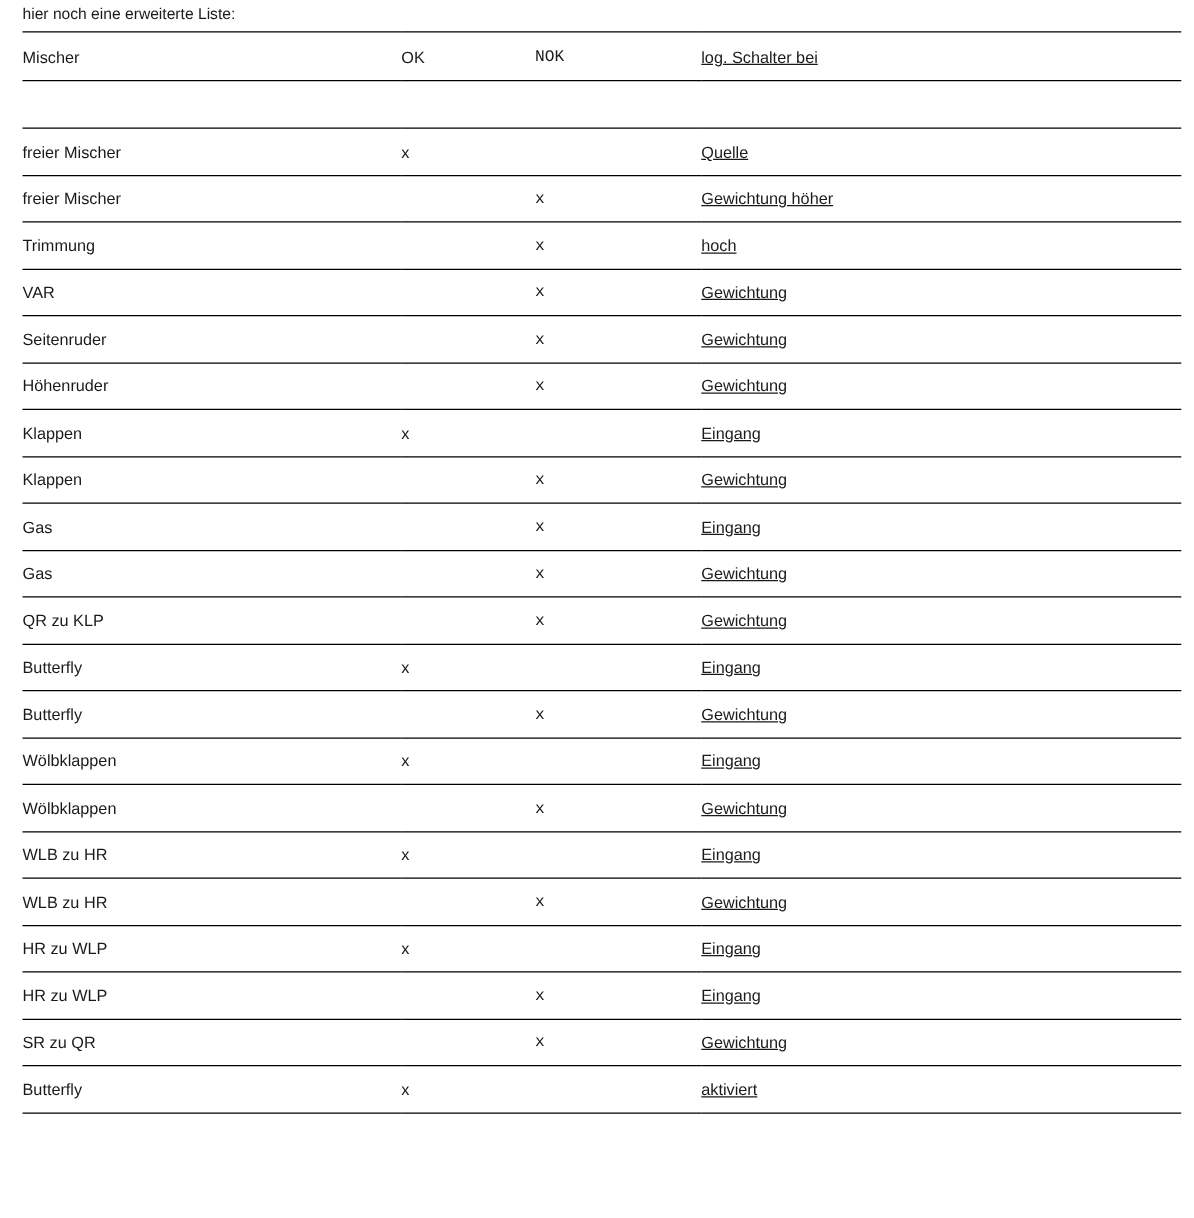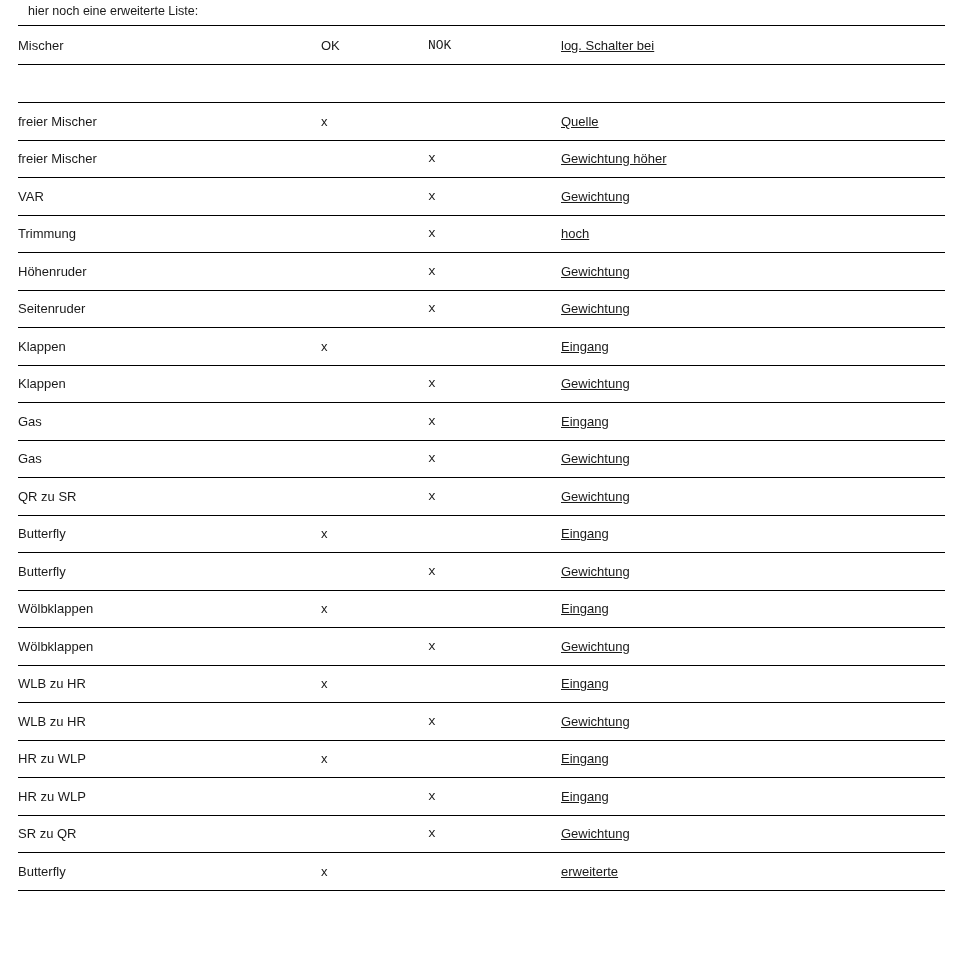--- a/index.html
+++ b/index.html
@@ -21,21 +21,21 @@
   .page {
     position: relative;
     width: 955px;
     height: 974px;
     box-sizing: border-box;
   }
 
   
   .intro {
     position: absolute;
-    left: 28px;
+    left: 18px;
     top: 3px;
     font-size: 12.5px;
     line-height: 16px;
     color: #1a1a1a;
     white-space: nowrap;
   }
 
   
   .table-wrap {
     position: absolute;
@@ -130,44 +130,44 @@
             <td class="cell-nok"></td>
             <td class="cell-sw">Quelle</td>
           </tr>
           <tr>
             <td class="cell-name">freier Mischer</td>
             <td class="cell-ok"></td>
             <td class="cell-nok">x</td>
             <td class="cell-sw">Gewichtung höher</td>
           </tr>
           <tr>
+            <td class="cell-name">Trimmung</td>
+            <td class="cell-ok"></td>
+            <td class="cell-nok">x</td>
+            <td class="cell-sw">hoch</td>
+          </tr>
+          <tr>
             <td class="cell-name">VAR</td>
             <td class="cell-ok"></td>
             <td class="cell-nok">x</td>
             <td class="cell-sw">Gewichtung</td>
           </tr>
           <tr>
-            <td class="cell-name">Trimmung</td>
-            <td class="cell-ok"></td>
-            <td class="cell-nok">x</td>
-            <td class="cell-sw">hoch</td>
+            <td class="cell-name">Seitenruder</td>
+            <td class="cell-ok"></td>
+            <td class="cell-nok">x</td>
+            <td class="cell-sw">Gewichtung</td>
           </tr>
           <tr>
             <td class="cell-name">Höhenruder</td>
             <td class="cell-ok"></td>
             <td class="cell-nok">x</td>
             <td class="cell-sw">Gewichtung</td>
           </tr>
           <tr>
-            <td class="cell-name">Seitenruder</td>
-            <td class="cell-ok"></td>
-            <td class="cell-nok">x</td>
-            <td class="cell-sw">Gewichtung</td>
-          </tr>
-          <tr>
             <td class="cell-name">Klappen</td>
             <td class="cell-ok">x</td>
             <td class="cell-nok"></td>
             <td class="cell-sw">Eingang</td>
           </tr>
           <tr>
             <td class="cell-name">Klappen</td>
             <td class="cell-ok"></td>
             <td class="cell-nok">x</td>
             <td class="cell-sw">Gewichtung</td>
@@ -178,21 +178,21 @@
             <td class="cell-nok">x</td>
             <td class="cell-sw">Eingang</td>
           </tr>
           <tr>
             <td class="cell-name">Gas</td>
             <td class="cell-ok"></td>
             <td class="cell-nok">x</td>
             <td class="cell-sw">Gewichtung</td>
           </tr>
           <tr>
-            <td class="cell-name">QR zu SR</td>
+            <td class="cell-name">QR zu KLP</td>
             <td class="cell-ok"></td>
             <td class="cell-nok">x</td>
             <td class="cell-sw">Gewichtung</td>
           </tr>
           <tr>
             <td class="cell-name">Butterfly</td>
             <td class="cell-ok">x</td>
             <td class="cell-nok"></td>
             <td class="cell-sw">Eingang</td>
           </tr>
@@ -241,19 +241,19 @@
           <tr>
             <td class="cell-name">SR zu QR</td>
             <td class="cell-ok"></td>
             <td class="cell-nok">x</td>
             <td class="cell-sw">Gewichtung</td>
           </tr>
           <tr class="last-row">
             <td class="cell-name">Butterfly</td>
             <td class="cell-ok">x</td>
             <td class="cell-nok"></td>
-            <td class="cell-sw">erweiterte</td>
+            <td class="cell-sw">aktiviert</td>
           </tr>
         </tbody>
     </table>
   </div>
 
 </div>
 
 </body></html>

